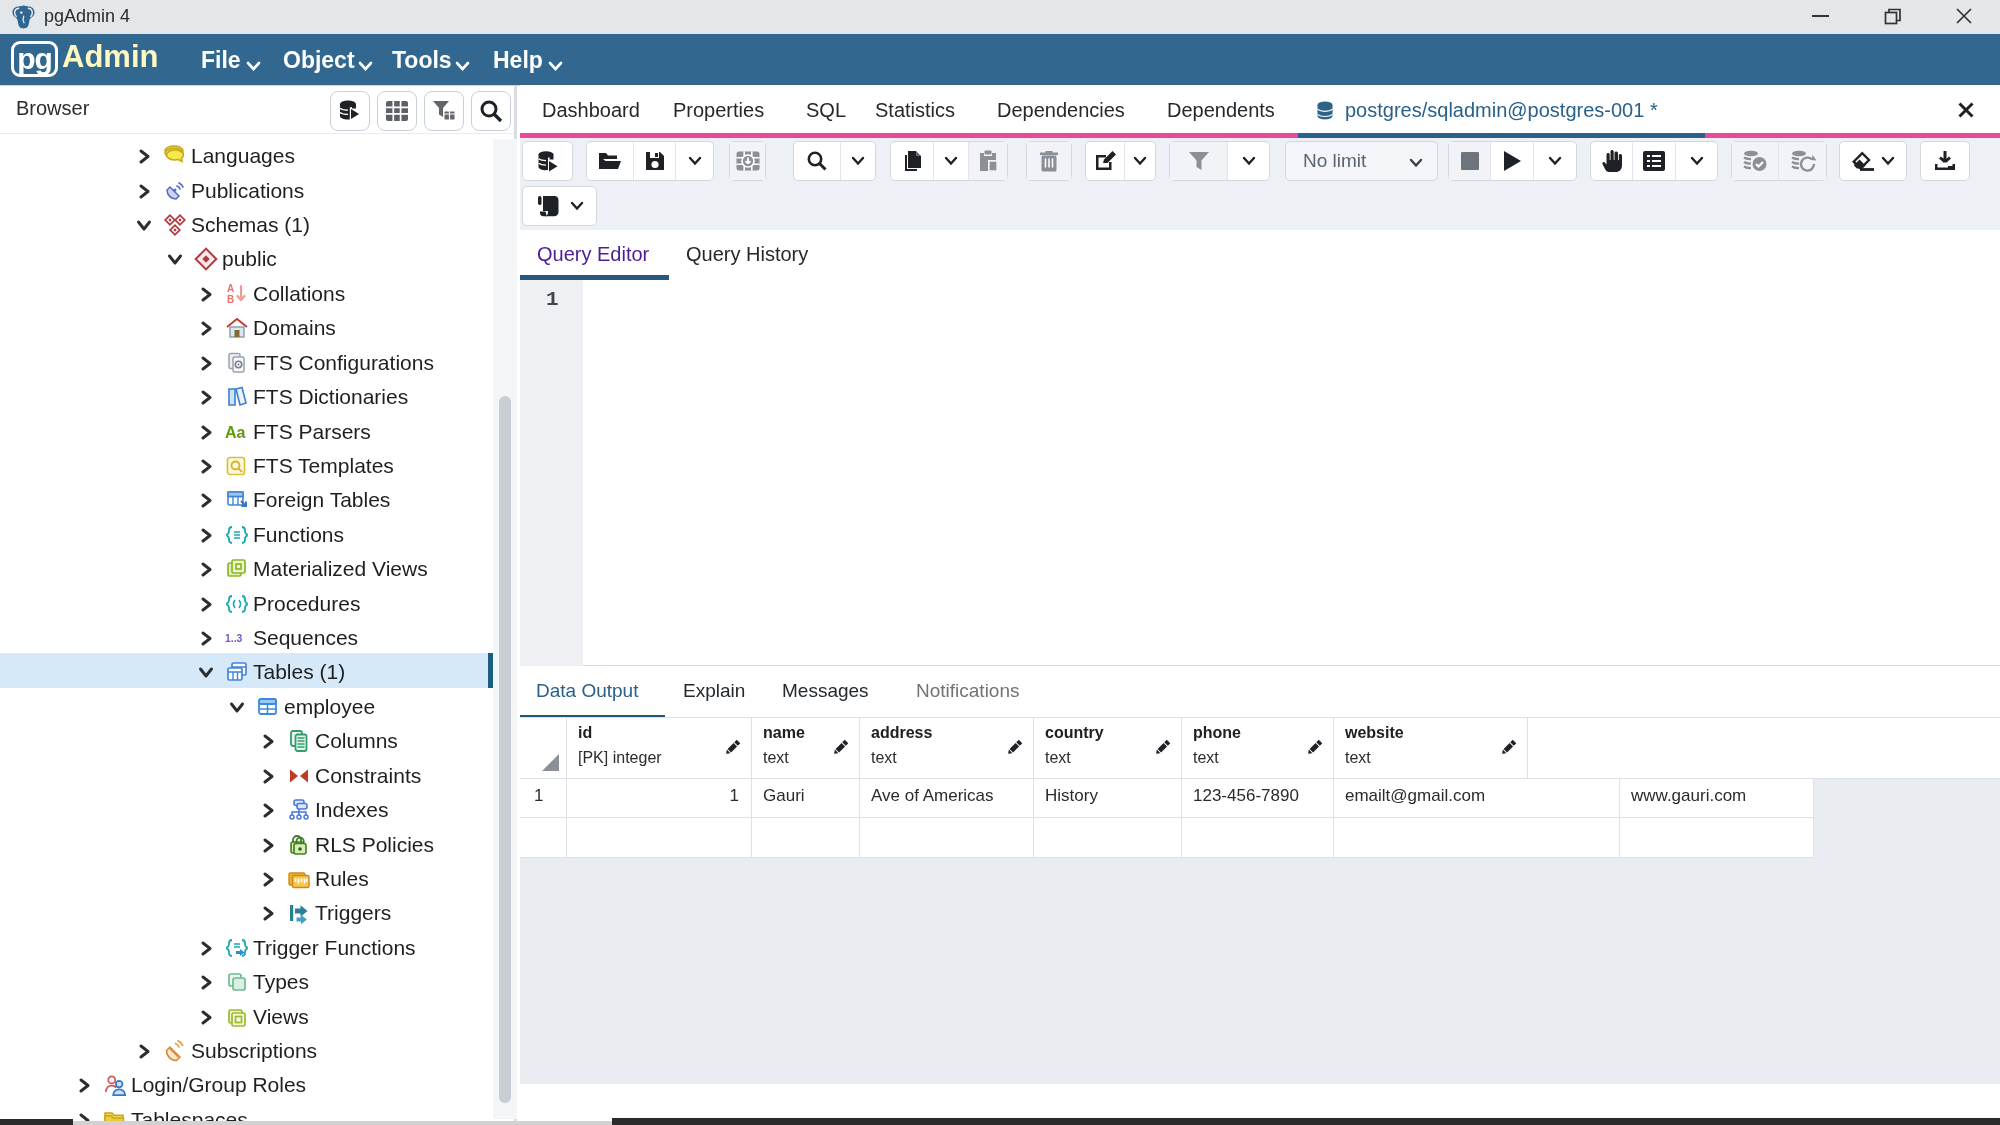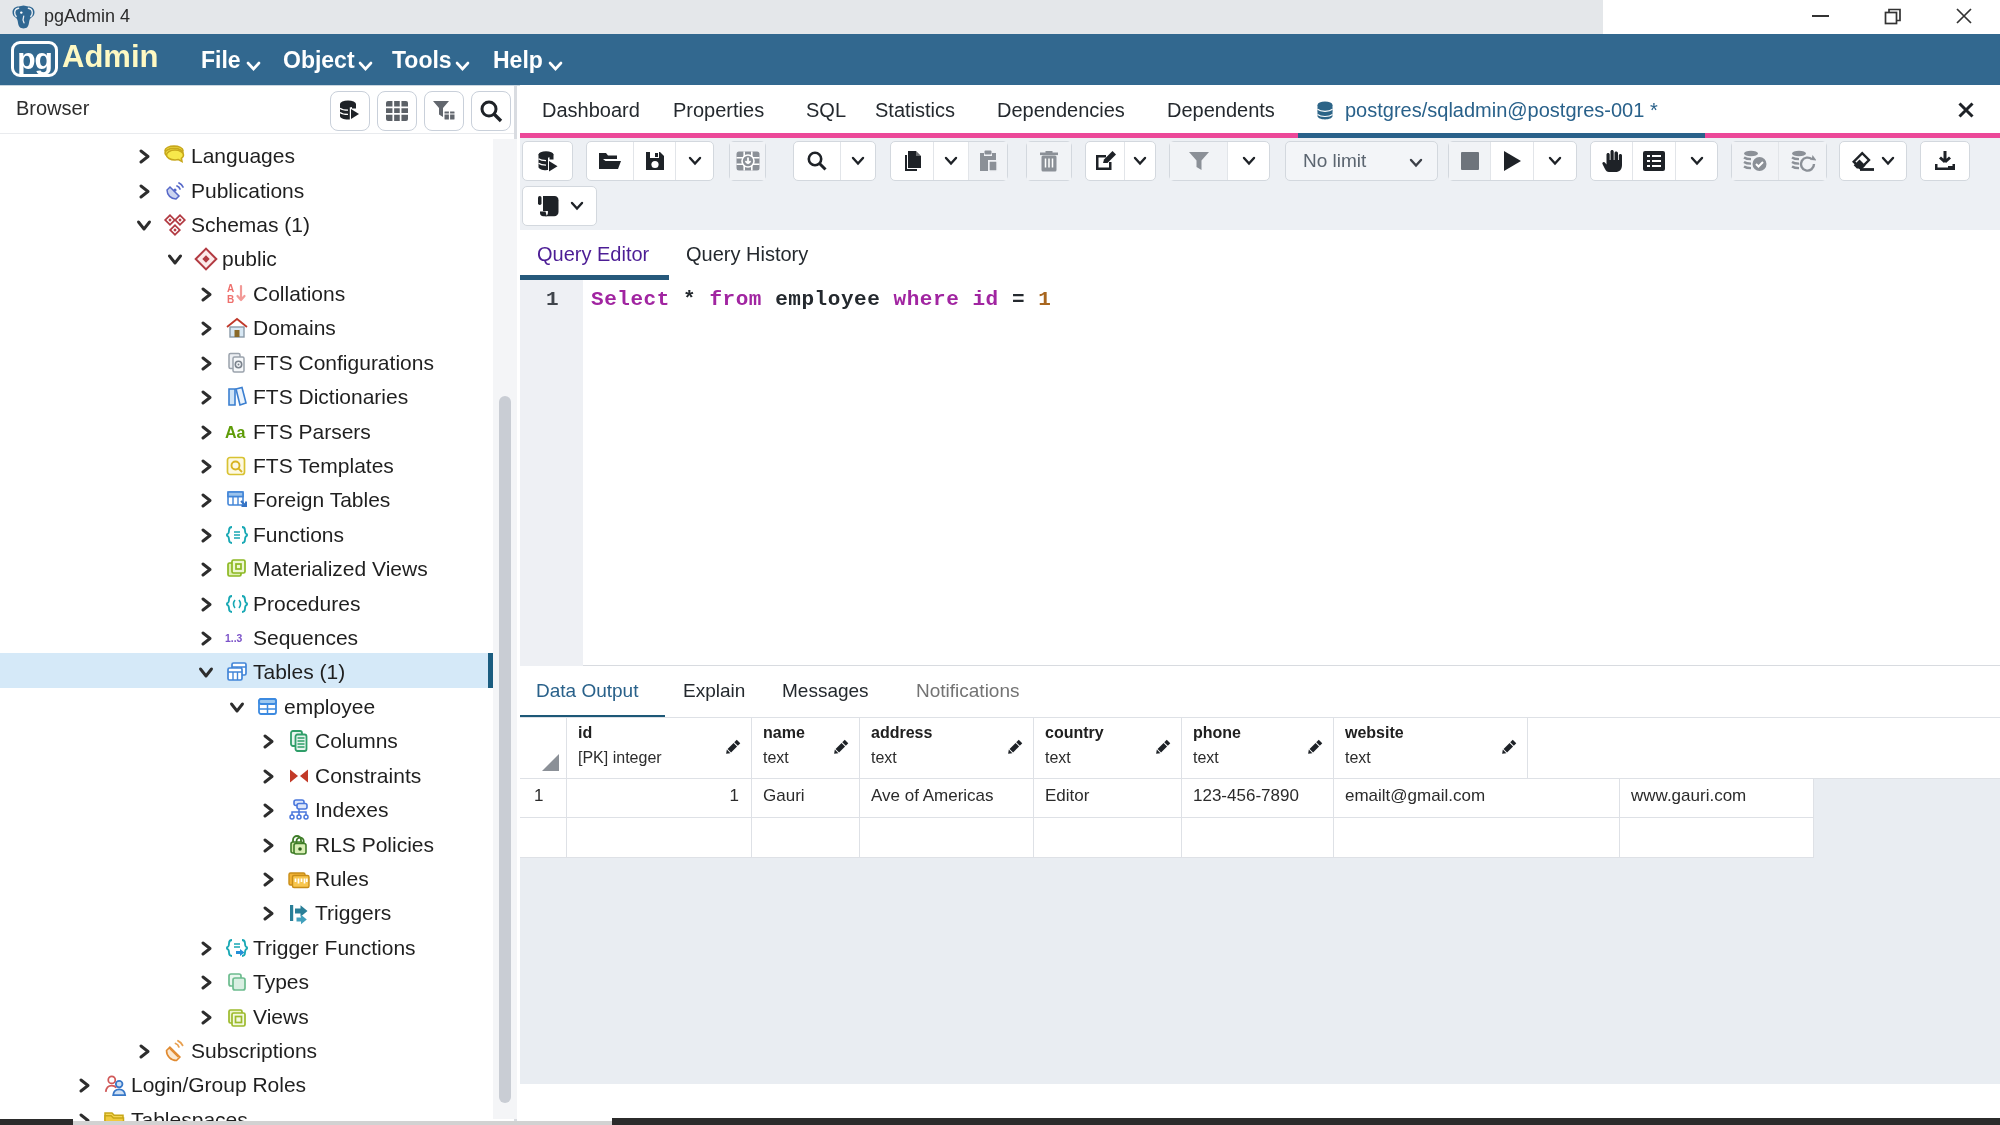--- a/index.html
+++ b/index.html
@@ -1,18 +1,18 @@
 <!DOCTYPE html>
 <html><head><meta charset="utf-8">
 <style>
 *{margin:0;padding:0;box-sizing:border-box}
 html,body{width:2000px;height:1125px;overflow:hidden;font-family:"Liberation Sans",sans-serif;background:#fff}
 .abs{position:absolute}
 
-#titlebar{left:0;top:0;width:1603px;height:34px;background:#e4e7ea;color:#2b2b2b}
+#titlebar{left:0;top:0;width:2000px;height:34px;background:#e4e7ea;color:#2b2b2b}
 #titlebar .tt{position:absolute;left:44px;top:6px;font-size:18px;color:#2b2b2b}
 
 #menubar{left:0;top:34px;width:2000px;height:51px;background:#32688f}
 .mitem{position:absolute;top:13px;color:#fff;font-size:23px;font-weight:700}
 .mchev{position:absolute;top:23px}
 
 #leftpanel{left:0;top:85px;width:517px;height:1040px;background:#fff;border-right:3px solid #d9dce1}
 #bheader{position:absolute;left:0;top:0;width:514px;height:49px;background:#fff;border-bottom:1px solid #e9ebee}
 #bheader .bt{position:absolute;left:16px;top:12px;font-size:20px;color:#2d2d2d}
 .hbtn{position:absolute;top:6px;width:40px;height:40px;background:#fff;border:1px solid #c9d0da;border-radius:8px;display:flex;align-items:center;justify-content:center}
@@ -809,21 +809,20 @@
     </div>
 </div>
 <div class="abs" id="qtabs">
 <div class="abs" style="left:17px;top:13px;font-size:20px;color:#4c1d95">Query Editor</div>
 <div class="abs" style="left:166px;top:13px;font-size:20px;color:#24292e">Query History</div>
 <div id="qtabline"></div>
 </div>
 <div class="abs" id="editor">
     <div id="gutter"></div>
 <div class="abs code" style="left:26px;top:8px;color:#40454c">1</div>
-<div class="abs code" style="left:71px;top:8px"><span style="color:#a125a1">Select</span> <span style="color:#24292e">*</span> <span style="color:#a125a1">from</span> <span style="color:#24292e">employee</span> <span style="color:#a125a1">where</span> <span style="color:#a125a1">id</span> <span style="color:#24292e">=</span> <span style="color:#a8661f">1</span></div>
 </div>
 <div class="abs" id="dout">
 <div class="dtab" style="left:16px;color:#29618a">Data Output</div>
 <div class="dtab" style="left:163px;color:#24292e">Explain</div>
 <div class="dtab" style="left:262px;color:#24292e">Messages</div>
 <div class="dtab" style="left:396px;color:#737373">Notifications</div>
 <div id="dline"></div>
 <div id="grid">
 <div class="grow" style="height:62px;border-top:1px solid #dee1e6">
 <div class="gc" style="width:47px">
@@ -904,21 +903,21 @@
 <div class="gc" style="width:185px">
           <div class="dval" style="left:auto;right:12px;top:7px">1</div>
         </div>
 <div class="gc" style="width:108px">
           <div class="dval" style="top:7px">Gauri</div>
         </div>
 <div class="gc" style="width:174px">
           <div class="dval" style="top:7px">Ave of Americas</div>
         </div>
 <div class="gc" style="width:148px">
-          <div class="dval" style="top:7px">Editor</div>
+          <div class="dval" style="top:7px">History</div>
         </div>
 <div class="gc" style="width:152px">
           <div class="dval" style="top:7px">123-456-7890</div>
         </div>
 <div class="gc" style="width:286px">
           <div class="dval" style="top:7px">emailt@gmail.com</div>
         </div>
 <div class="gc" style="width:194px">
           <div class="dval" style="top:7px">www.gauri.com</div>
         </div>

